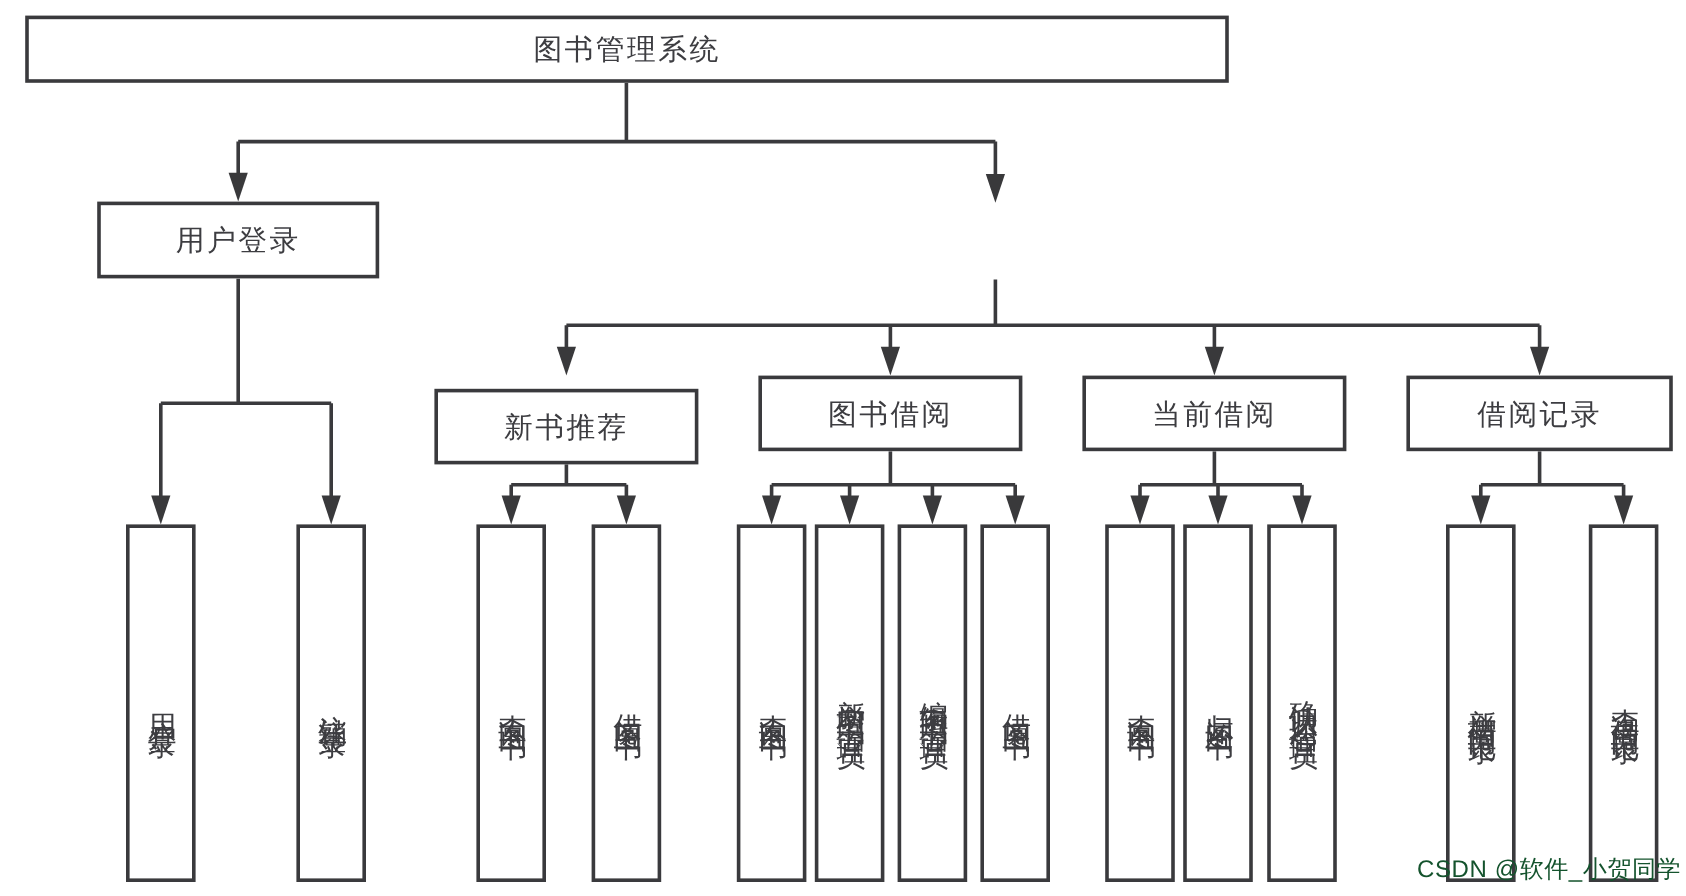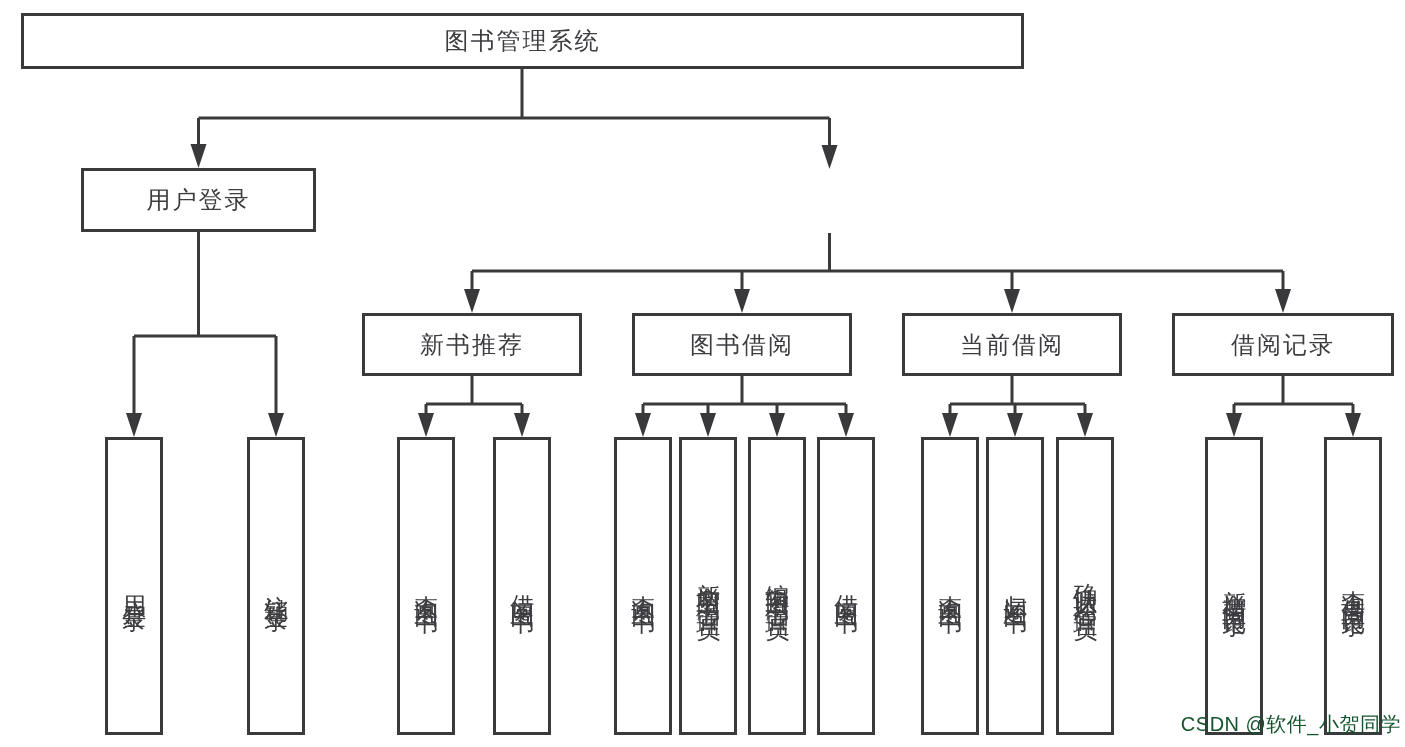--- a/index.html
+++ b/index.html
@@ -43,21 +43,21 @@
     text-orientation: mixed;
     font-size: 24px;
     letter-spacing: 5px;
     line-height: 1.1;
     color: #3d3d41;
   }
   
   .n-root      { left: 21px;   top: 13px;  width: 1003px; height: 56px; }
   .n-login     { left: 81px;   top: 168px; width: 235px;  height: 64px; }
   .n-bookmgmt  { left: 712px;  top: 169px; width: 235px;  height: 64px; }
-  .n-newrec    { left: 362px;  top: 313px; width: 220px;  height: 63px; }
+  .n-newrec    { left: 362px;  top: 324px; width: 220px;  height: 63px; }
   .n-borrow    { left: 632px;  top: 313px; width: 220px;  height: 63px; }
   .n-current   { left: 902px;  top: 313px; width: 220px;  height: 63px; }
   .n-records   { left: 1172px; top: 313px; width: 222px;  height: 63px; justify-content: center; }
   .leaf        { top: 437px; width: 58px; height: 298px; }
   .l1  { left: 105px; }
   .l2  { left: 247px; }
   .l3  { left: 397px; }
   .l4  { left: 493px; }
   .l5  { left: 614px; }
   .l6  { left: 679px; }

